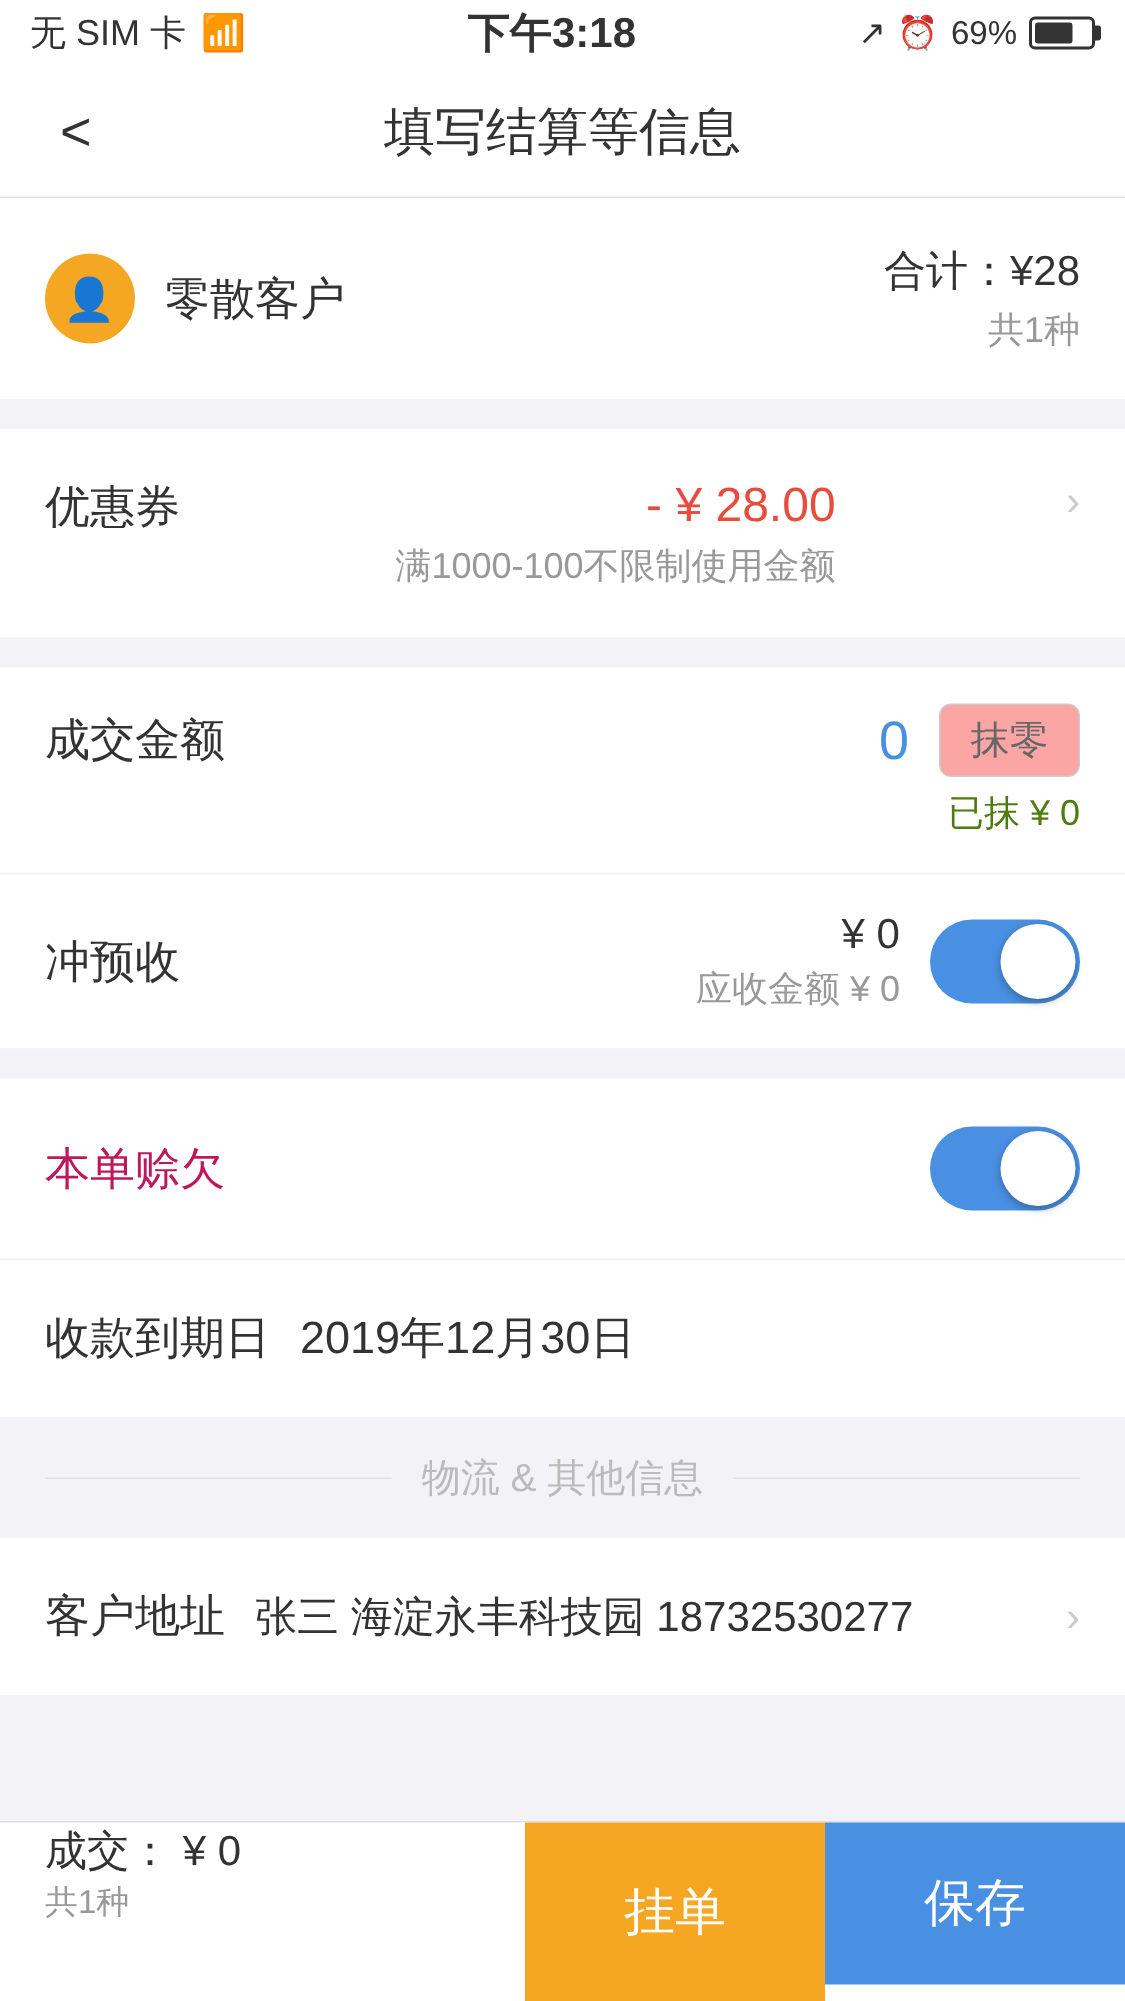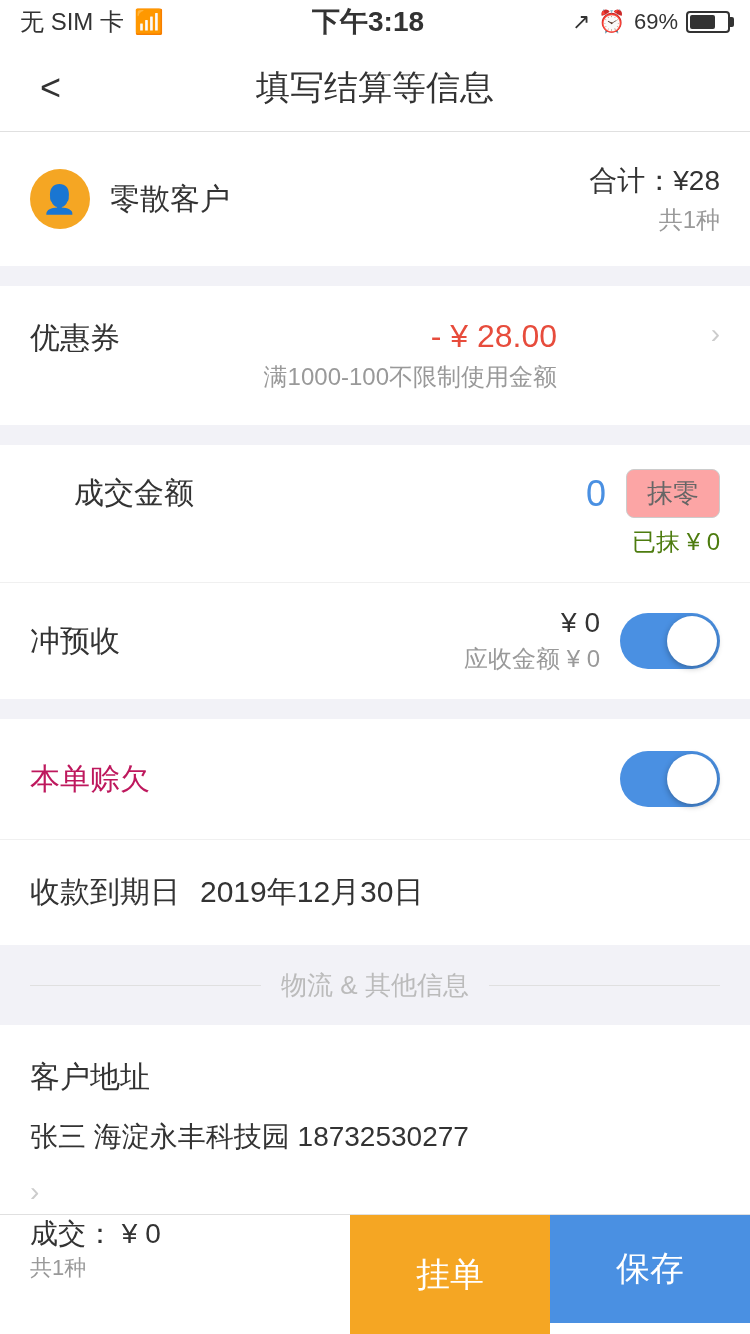--- a/index.html
+++ b/index.html
@@ -115,21 +115,21 @@
     .row-value-red { font-size: 32px; color: #e74c3c; font-weight: 500; }
     .row-sub { font-size: 24px; color: #999; }
     .chevron-icon { color: #ccc; font-size: 28px; margin-left: 10px; }
 
     
     .amount-row {
       padding: 24px 30px;
       border-bottom: 1px solid #f0f0f0;
     }
     .amount-row-top {
-      display: flex; align-items: center; justify-content: space-between; margin-left: 44px;
+      display: flex; align-items: center; justify-content: space-between;
     }
     .amount-input {
       font-size: 36px; color: #4a90e2; font-weight: 500;
       min-width: 80px; text-align: right;
     }
     .round-zero-btn {
       border: 1px solid #ccc; border-radius: 8px;
       padding: 6px 20px; font-size: 26px; color: #666;
       background: #fca5a5; margin-left: 20px; cursor: pointer;
     }
@@ -191,23 +191,22 @@
       background: #f2f2f7;
       padding: 0 20px;
       font-size: 26px; color: #bbb;
       position: relative; z-index: 1;
     }
 
     
     .address-row {
       background: #fff;
       padding: 32px 30px;
-      display: flex; align-items: flex-start;
+      display: flex; align-items: center;
       gap: 20px;
-      flex-direction: column;
     }
     .address-label { font-size: 30px; color: #333; flex-shrink: 0; }
     .address-value { font-size: 28px; color: #333; flex: 1; }
     .address-chevron { color: #ccc; font-size: 28px; }
 
     
     .bottom-bar {
       position: fixed;
       bottom: 0;
       left: 0;

